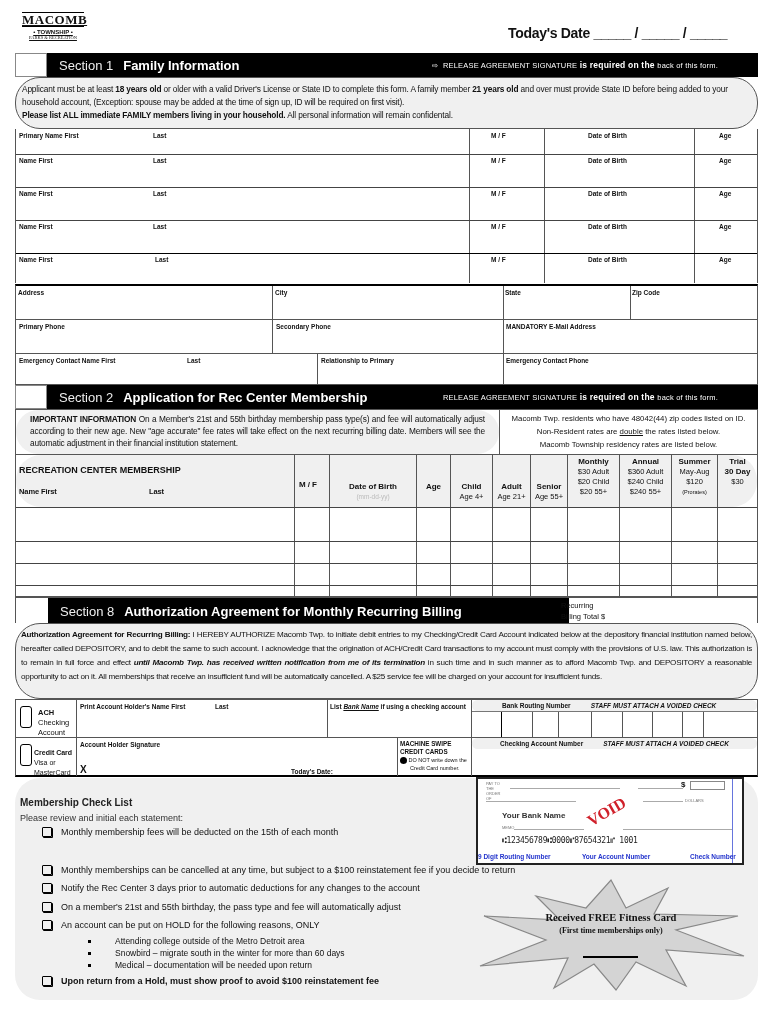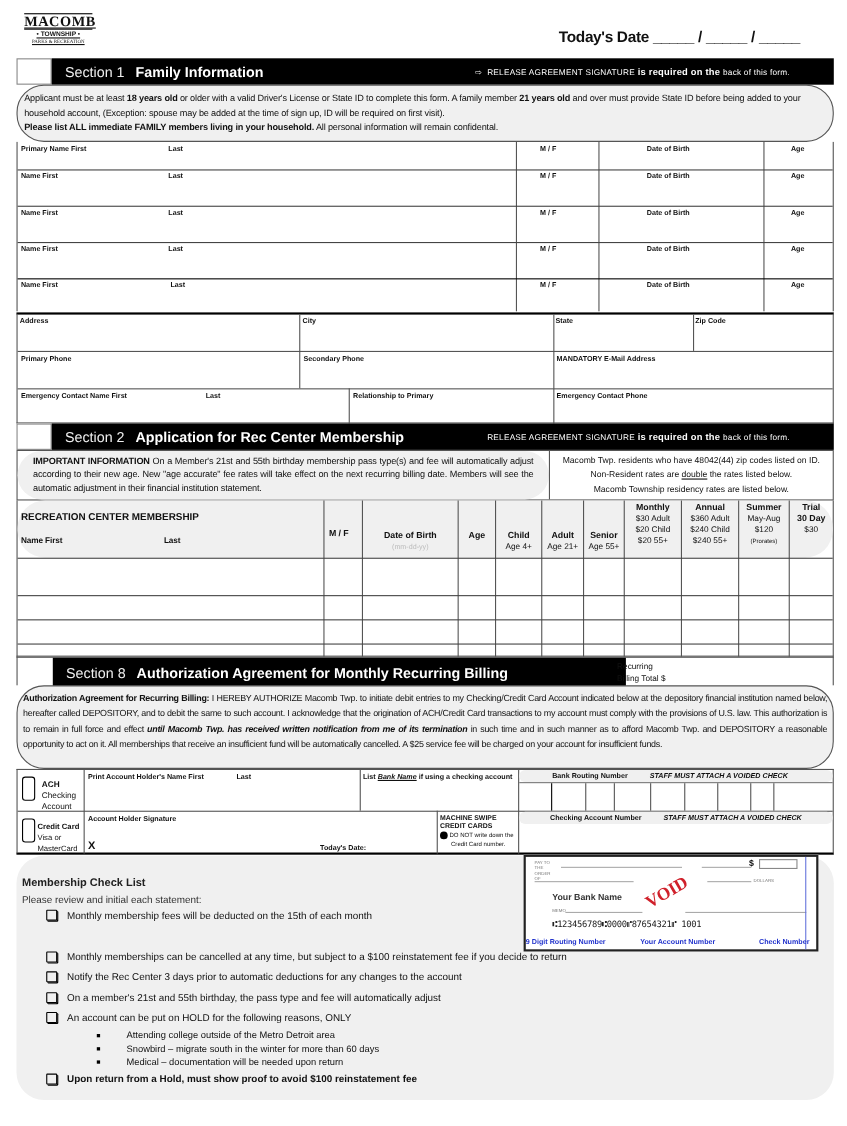--- a/index.html
+++ b/index.html
@@ -326,14 +326,22 @@
     <span>An account can be put on HOLD for the following reasons, ONLY</span>
   </div>
   <div class="bullet" style="top:936px;"><span class="dot"></span><span>Attending college outside of the Metro Detroit area</span></div>
   <div class="bullet" style="top:948px;"><span class="dot"></span><span>Snowbird – migrate south in the winter for more than 60 days</span></div>
   <div class="bullet" style="top:960px;"><span class="dot"></span><span>Medical – documentation will be needed upon return</span></div>
   <div class="chk-item" style="top:976px;font-weight:bold;">
     <span class="checkbox-sq"></span>
     <span>Upon return from a Hold, must show proof to avoid $100 reinstatement fee</span>
   </div>
 
+  <div class="abs" style="left:476px;top:878px;width:270px;height:115px;">
+    <svg width="270" height="115" viewBox="0 0 270 115">
+      <polygon points="135,2 150,30 192,10 178,36 262,38 200,52 268,78 190,72 210,108 160,84 140,112 118,86 78,110 92,80 4,88 70,62 8,38 84,42 60,18 110,30" fill="#d4d4d4" stroke="#888" stroke-width="1.2"></polygon>
+    </svg>
+    <div class="abs" style="left:0;top:34px;width:270px;text-align:center;font-family:'Liberation Serif',serif;font-weight:bold;font-size:10.5px;">Received FREE Fitness Card</div>
+    <div class="abs" style="left:0;top:48px;width:270px;text-align:center;font-family:'Liberation Serif',serif;font-weight:bold;font-size:8px;">(First time memberships only)</div>
+    <div class="abs" style="left:107px;top:78px;width:55px;height:2px;background:#000;"></div>
+  </div>
 
 </div>
 
 </body></html>

